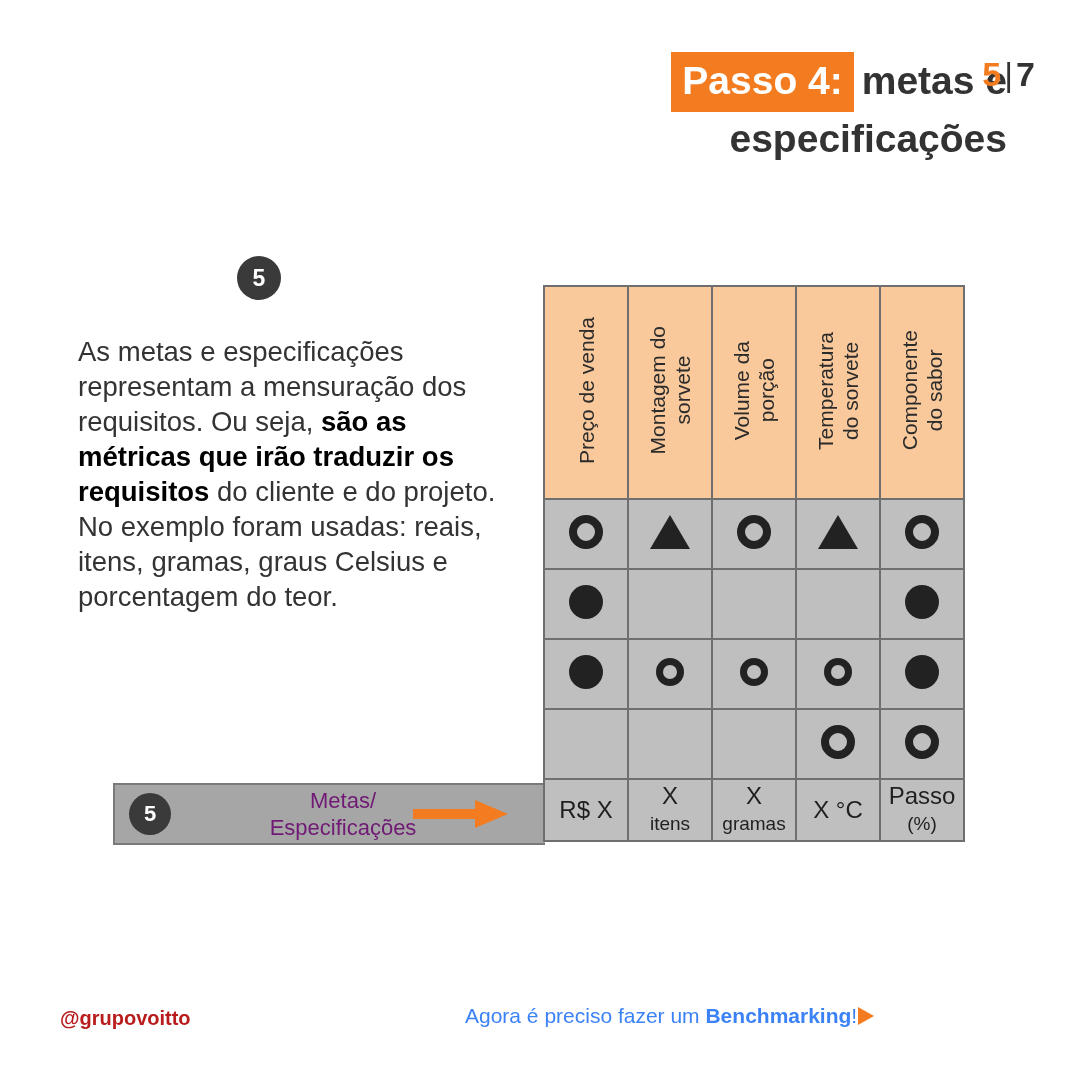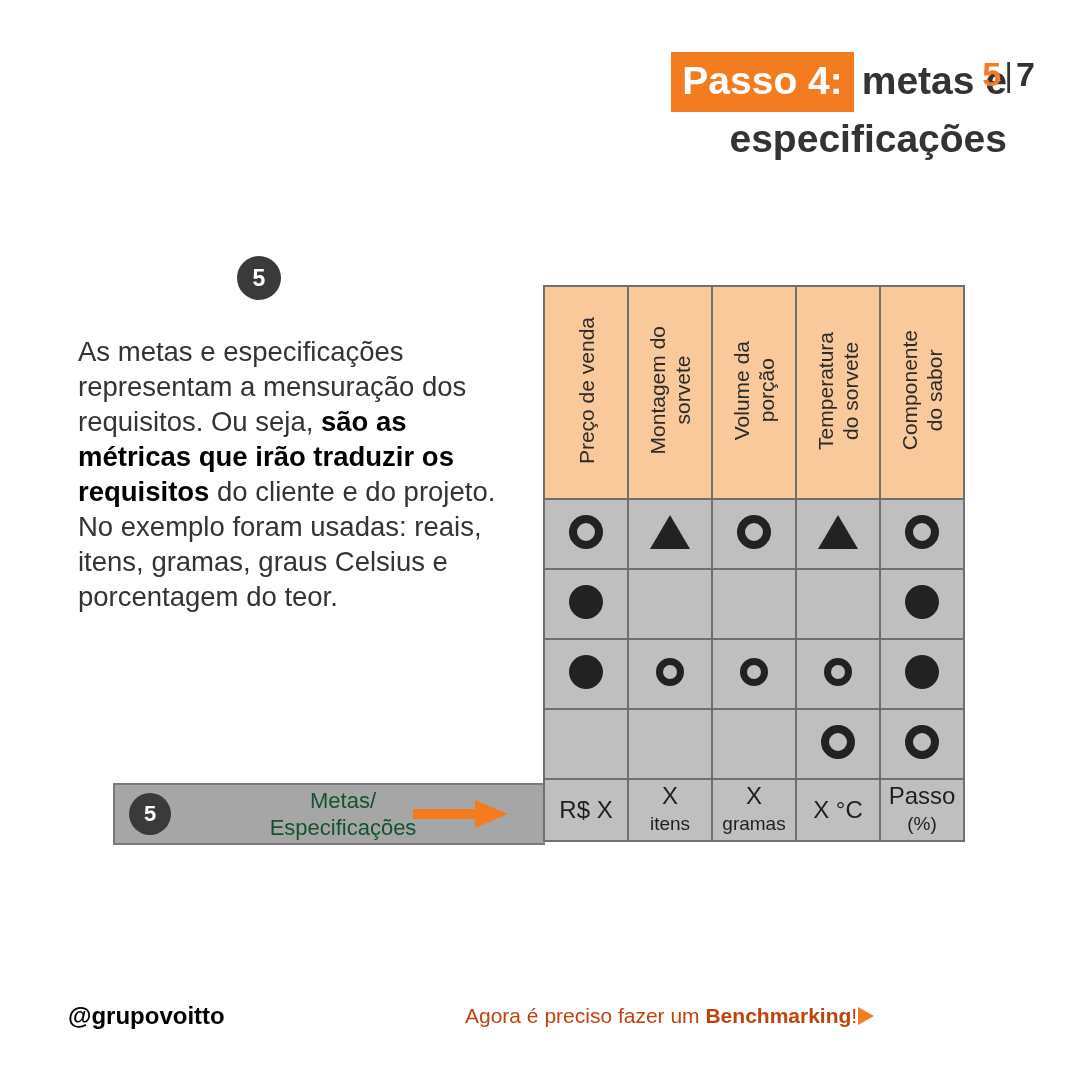--- a/index.html
+++ b/index.html
@@ -116,21 +116,21 @@
     align-items: center;
     justify-content: center;
     margin-left: 14px;
     flex: 0 0 auto;
   }
   #metas-bar .bar-label {
     flex: 1 1 auto;
     text-align: center;
     font-size: 22px;
     line-height: 27px;
-    color: #14532d;
+    color: #701a75;
     padding-left: 6px;
     padding-right: 36px;
   }
   #metas-arrow {
     position: absolute;
     right: 36px;
     top: 50%;
     transform: translateY(-50%);
     width: 96px;
     height: 30px;
@@ -205,30 +205,30 @@
   .sym-tri {
     width: 0; height: 0;
     border-left: 20px solid transparent;
     border-right: 20px solid transparent;
     border-bottom: 34px solid #222222;
   }
 
   
   #handle {
     position: absolute;
-    left: 68px; bottom: 50px;
-    font-size: 24px;
-    font-weight: bold;
-    color: #000000;
+    left: 60px; bottom: 50px;
+    font-size: 20px;
+    font-weight: bold;
+    color: #b91c1c;
   }
   #footer-note {
     position: absolute;
     left: 465px; bottom: 52px;
     font-size: 21px;
-    color: #c2410c;
+    color: #3b82f6;
     display: flex;
     align-items: center;
     gap: 0;
   }
   #footer-note b { font-weight: bold; }
   #footer-arrow { width: 18px; height: 20px; }
 </style>
 </head>
 <body>
 

